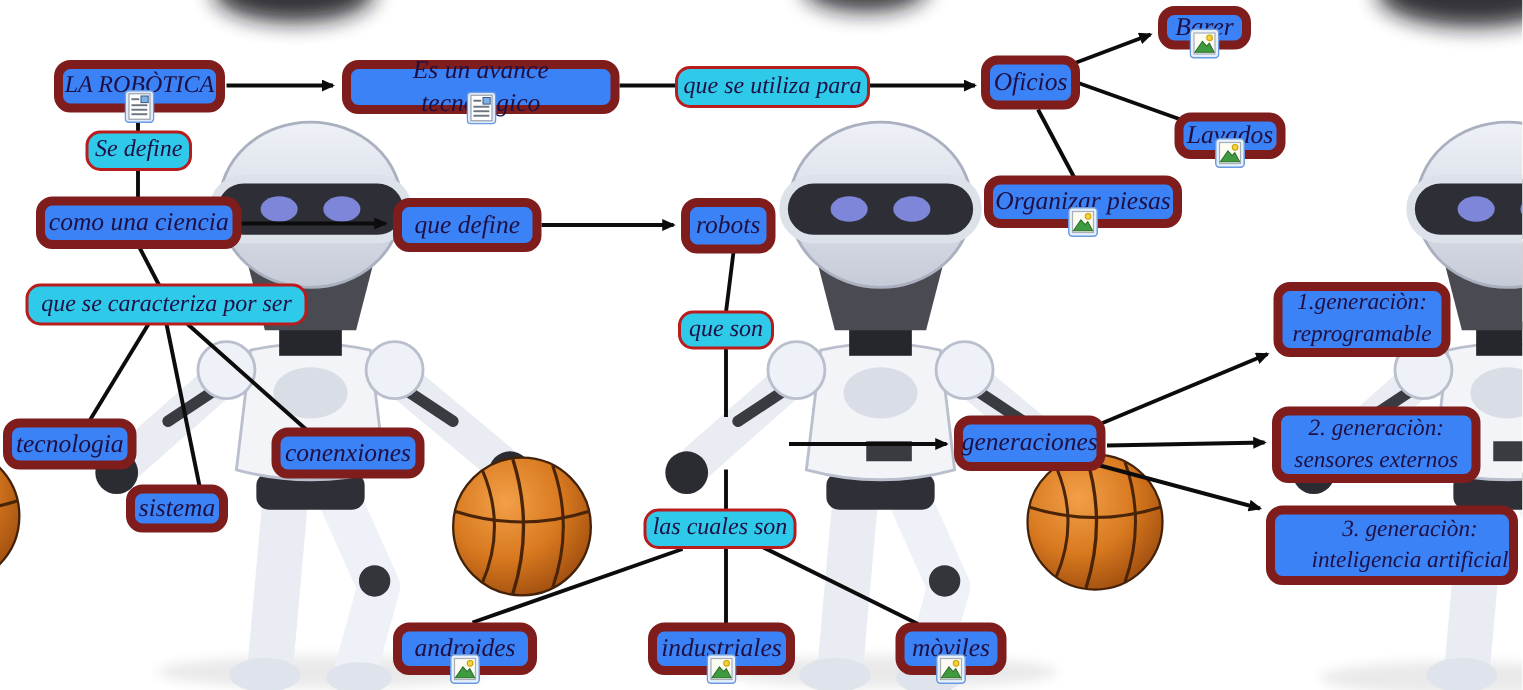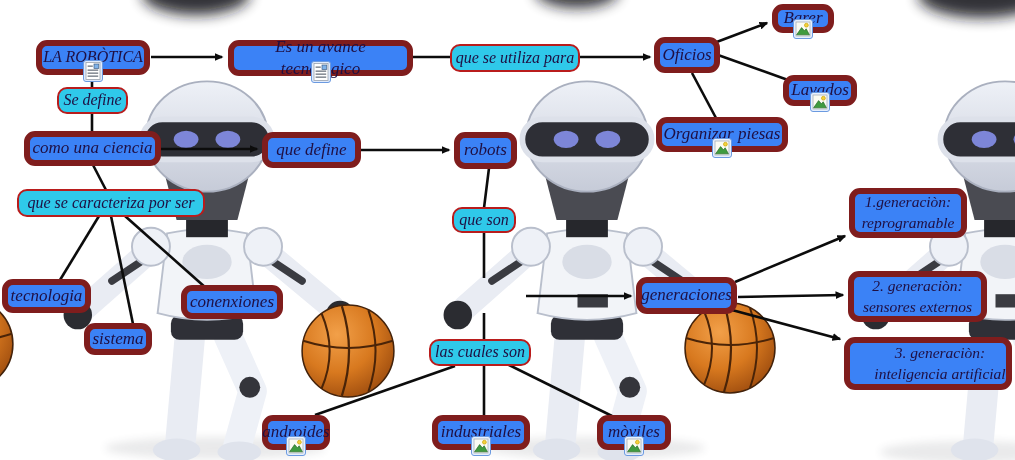--- a/index.html
+++ b/index.html
@@ -260,21 +260,21 @@
   <div class="node purple small-txt" style="left:848px;top:271px;width:139px;height:51px;">
     <span class="lbl">2. generaciòn:
 sensores externos</span>
   </div>
 
   <div class="node purple small-txt" style="left:844px;top:337px;width:168px;height:53px;padding-left:24px;">
     <span class="lbl">3. generaciòn:
  inteligencia artificial</span>
   </div>
 
-  <div class="node purple" style="left:262px;top:415px;width:68px;height:35px;">
+  <div class="node purple" style="left:262px;top:415px;width:96px;height:35px;">
     <span class="lbl">androides</span>
     <span class="res-icon">
       <svg viewBox="0 0 20 22">
           <use href="#icon-img"></use>
         </svg>
       </span>
   </div>
 
   <div class="node purple" style="left:432px;top:415px;width:98px;height:35px;">
     <span class="lbl">industriales</span>

